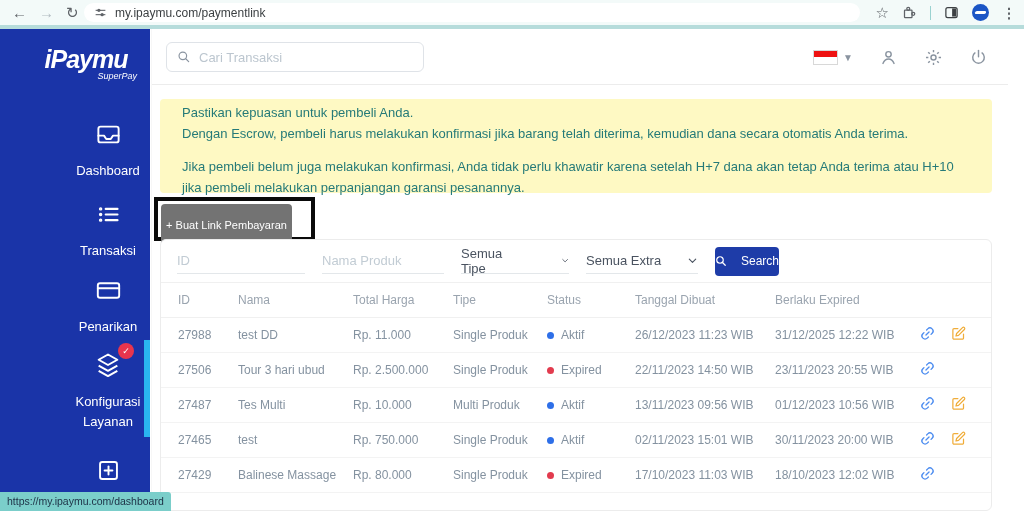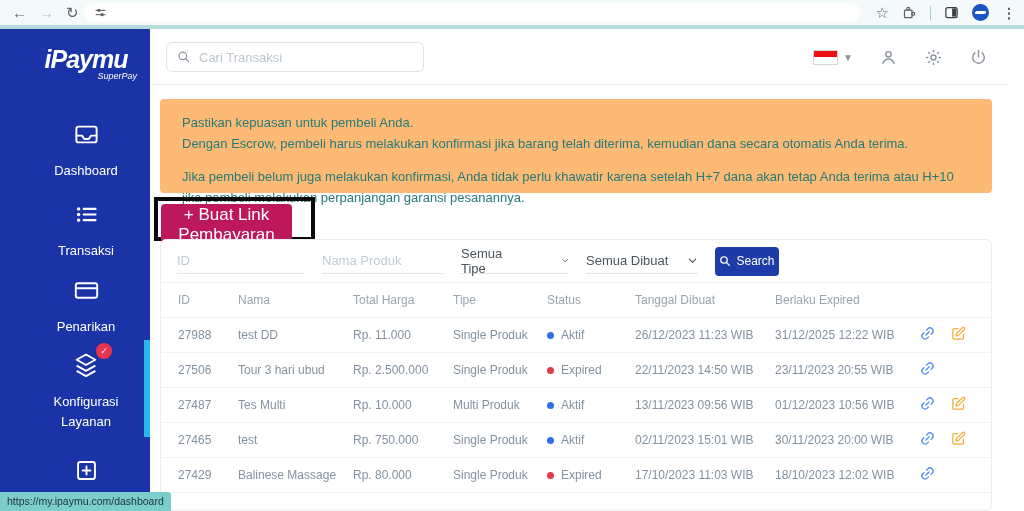--- a/index.html
+++ b/index.html
@@ -24,21 +24,21 @@
   .teal-strip { position:absolute; left:0; top:25px; width:1024px; height:4px; background:#b6dcdb; }
 
   
   .app { position:absolute; left:0; top:29px; width:1024px; height:482px; background:#fff; }
 
   
   .sidebar { position:absolute; left:0; top:0; width:150px; height:482px; background:#1a34a8; color:#fff;padding-left:11px; }
   .logo-wrap { position:absolute; top:16px; width:100%; text-align:center; }
   .logo-main { font-size:25px; font-weight:bold; font-style:italic; letter-spacing:-1px; }
   .logo-sub { font-size:9px; font-style:italic; text-align:right; margin-right:24px; margin-top:-3px;margin-left:44px; }
-  .nav-item { position:absolute; width:100%; text-align:center; cursor:pointer; }
+  .nav-item { position:absolute; width:100%; text-align:center; cursor:pointer;margin-left:22px; }
   .nav-icon { display:inline-block; position:relative; }
   .nav-label { font-size:13px; margin-top:9px; line-height:1.55; padding:0 22px; }
   .badge { position:absolute; right:-12px; top:-8px; width:16px; height:16px; border-radius:50%;
     background:#e8354d; color:#fff; font-size:9px; line-height:16px; text-align:center; }
   .active-bar { position:absolute; left:144px; top:311px; width:6px; height:97px; background:#2ab5ef; }
 
   
   .page-scrollbar { position:absolute; left:151px; top:0; width:17px; height:482px; background:#f7f7f7; }
   .sb-arrow { position:absolute; left:0; width:17px; height:14px; color:#8a8a8a; font-size:7px;
     text-align:center; line-height:14px; }
@@ -53,45 +53,45 @@
     font-family:"Liberation Sans", sans-serif; }
   .search-box input::placeholder { color:#bcc6cf; }
   .topbar-right { position:absolute; right:20px; top:0; height:56px; display:flex; align-items:center; gap:26px; }
   .flag-wrap { display:flex; align-items:center; gap:5px; cursor:pointer; }
   .flag { width:25px; height:15px; border:1px solid #d8d8d8; }
   .flag .red { height:50%; background:#e11; }
   .flag .white { height:50%; background:#fff; }
   .caret { color:#8a94a0; font-size:10px; }
 
   
-  .banner { position:absolute; left:8px; top:70px; width:832px; height:94px; background:#fdba74;
-    border-radius:4px; padding:13px 22px; color:#257a78; font-size:13px; line-height:1.62; }
+  .banner { position:absolute; left:8px; top:70px; width:832px; height:94px; background:#fef9c3;
+    border-radius:4px; padding:3px 22px; color:#257a78; font-size:13px; line-height:1.62; }
   .banner p + p { margin-top:12px; }
 
   
   .highlight-rect { position:absolute; left:2px; top:168px; width:161px; height:44px; border:4px solid #0a0a0a; }
-  .create-btn { position:absolute; left:9px; top:175px; width:131px; height:42px; background:#be185d;
-    border:none; border-radius:4px; color:#fff; font-size:17px; cursor:pointer;
+  .create-btn { position:absolute; left:9px; top:175px; width:131px; height:42px; background:#737373;
+    border:none; border-radius:4px; color:#fff; font-size:11px; cursor:pointer;
     font-family:"Liberation Sans", sans-serif; }
 
   
   .card { position:absolute; left:8px; top:210px; width:832px; height:272px; background:#fff;
     border:1px solid #ececec; border-radius:6px; overflow:hidden; }
   .filters { height:43px; display:flex; align-items:center; padding:0 16px; gap:17px; border-bottom:1px solid #f0f0f0; }
   .u-input { border:none; border-bottom:1px solid #e3e7ea; outline:none; font-size:13px; height:26px;
     color:#4a5360; font-family:"Liberation Sans", sans-serif; }
   .u-input::placeholder { color:#c2ccd4; }
   .id-input { width:128px; }
   .name-input { width:122px; }
   .u-select { border-bottom:1px solid #e3e7ea; height:26px; display:flex; align-items:center;
     justify-content:space-between; font-size:13px; color:#4a5360; cursor:pointer; }
   .type-select { width:108px;gap:48px; }
   .status-select { width:112px; }
   .search-btn { width:64px; height:29px; background:#1e3ca8; border:none; border-radius:4px; color:#fff;
-    font-size:12px; display:flex; align-items:center; justify-content:center; gap:5px; cursor:pointer;
+    font-size:12px; display:flex; align-items:center; justify-content:space-between; gap:5px; cursor:pointer;
     font-family:"Liberation Sans", sans-serif; }
 
   table.grid { width:100%; border-collapse:collapse; font-size:12px; table-layout:fixed; }
   .grid th { color:#9aa4af; font-weight:normal; text-align:left; height:34px; border-bottom:1px solid #f0f0f0; }
   .grid td { color:#8492a0; height:35px; border-bottom:1px solid #f3f3f3; }
   .grid th:first-child, .grid td:first-child { padding-left:17px; }
   .dot { display:inline-block; width:7px; height:7px; border-radius:50%; margin-right:7px; vertical-align:middle; }
   .dot-aktif { background:#2e6fe8; }
   .dot-expired { background:#e23b4e; }
   .act-cell { white-space:nowrap; }
@@ -112,20 +112,21 @@
     <span class="nav-glyph">↻</span>
     <div class="url-pill">
       <svg width="13" height="13" viewBox="0 0 24 24">
         <g stroke="#5f6368" stroke-width="2" fill="none">
           <line x1="3" y1="8" x2="21" y2="8"></line>
             <line x1="3" y1="16" x2="21" y2="16"></line>
         </g>
         <circle cx="9" cy="8" r="3" fill="#5f6368"></circle>
           <circle cx="15" cy="16" r="3" fill="#5f6368"></circle>
       </svg>
+      <span class="url-text">my.ipaymu.com/paymentlink</span>
     </div>
     <div class="browser-right">
       <span class="b-icon" style="font-size:15px">☆</span>
       <svg width="15" height="15" viewBox="0 0 24 24">
         <g stroke="#5f6368" stroke-width="2" fill="none">
           <rect x="4" y="8" width="12" height="12" rx="1"></rect>
           <circle cx="10" cy="6" r="2.4"></circle>
             <circle cx="18" cy="14" r="2.4"></circle>
         </g>
       </svg>
@@ -265,21 +266,21 @@
         <div class="filters">
           <input class="u-input id-input" type="text" placeholder="ID" style="">
           <input class="u-input name-input" type="text" placeholder="Nama Produk" style="">
           <div class="u-select type-select">
             <span>Semua Tipe</span>
             <svg width="11" height="11" viewBox="0 0 24 24">
               <polyline points="5,9 12,16 19,9" stroke="#4a5360" stroke-width="2.4" fill="none" stroke-linecap="round" stroke-linejoin="round"></polyline>
             </svg>
           </div>
           <div class="u-select status-select">
-            <span>Semua Dibuat</span>
+            <span>Semua Extra</span>
             <svg width="11" height="11" viewBox="0 0 24 24">
               <polyline points="5,9 12,16 19,9" stroke="#4a5360" stroke-width="2.4" fill="none" stroke-linecap="round" stroke-linejoin="round"></polyline>
             </svg>
           </div>
           <button class="search-btn">
             <svg width="12" height="12" viewBox="0 0 24 24">
               <circle cx="10" cy="10" r="6.5" stroke="#fff" stroke-width="2.4" fill="none"></circle>
               <line x1="15" y1="15" x2="20.5" y2="20.5" stroke="#fff" stroke-width="2.4" stroke-linecap="round"></line>
             </svg>
             <span>Search</span>

